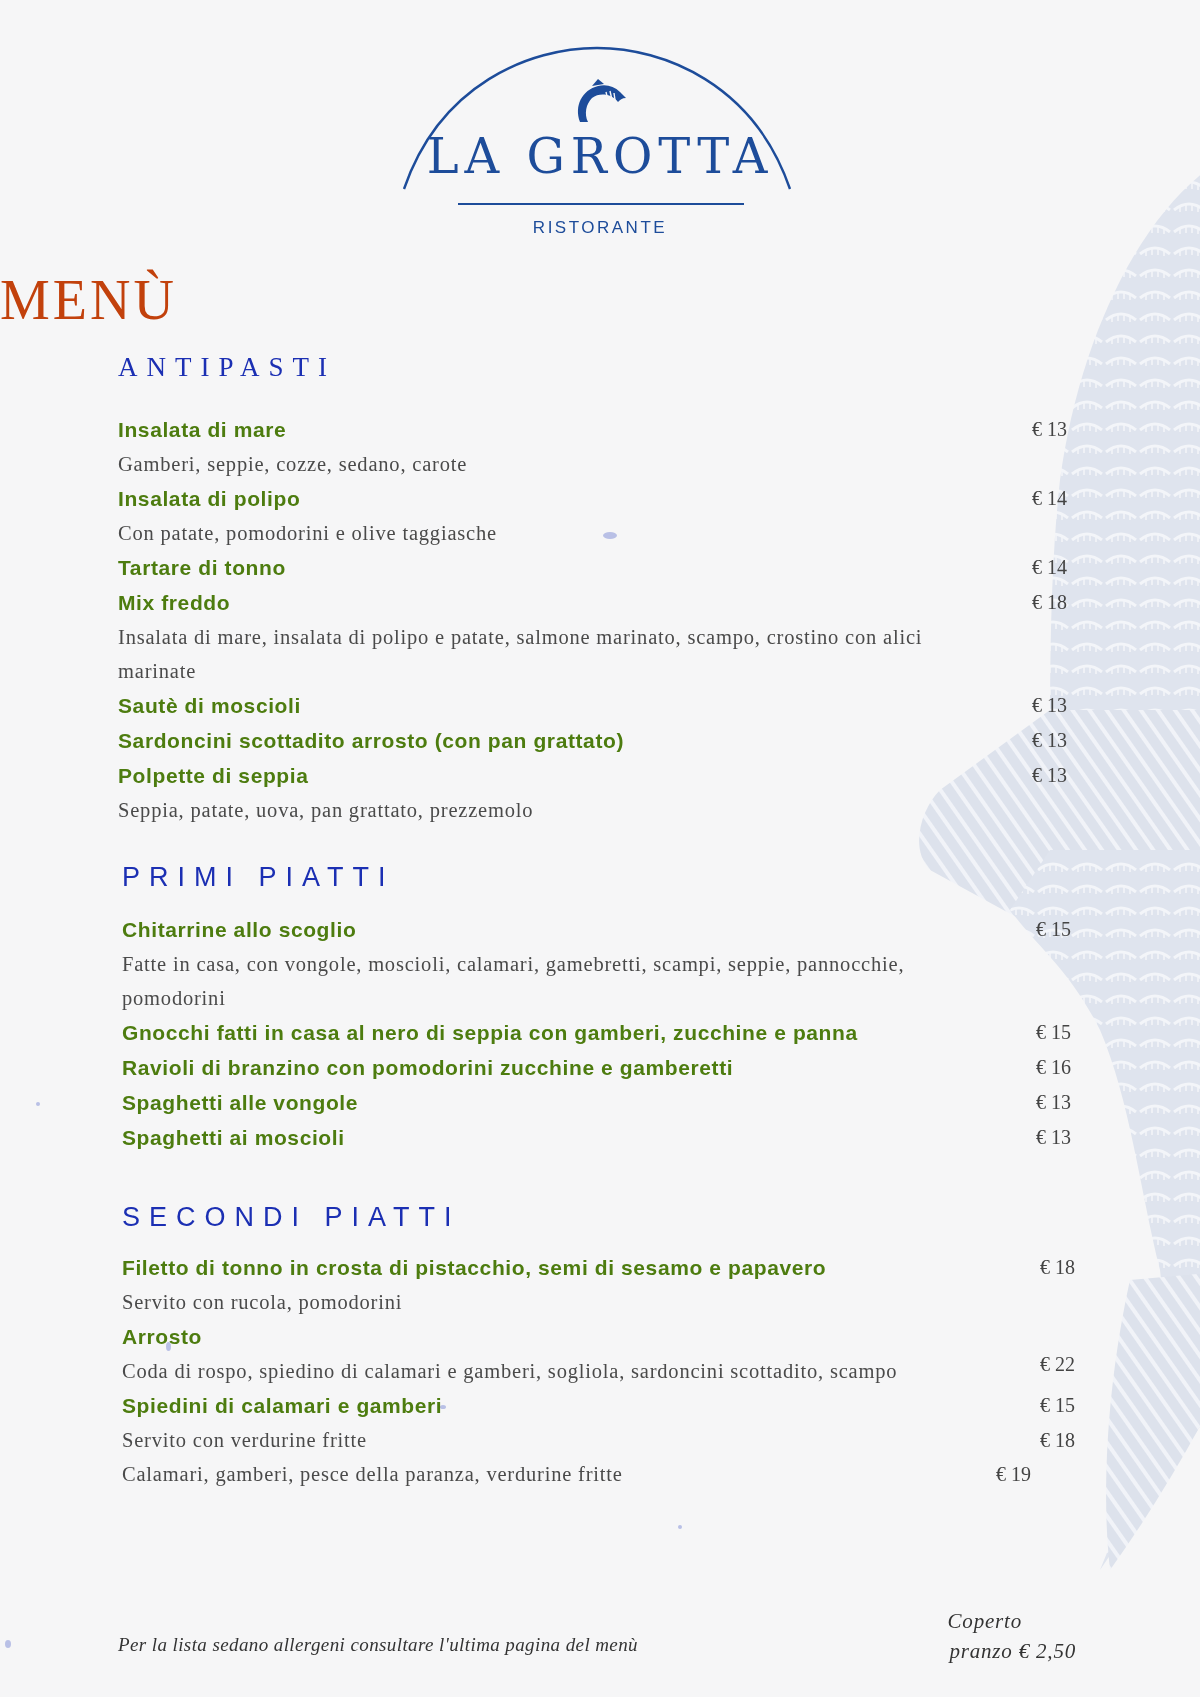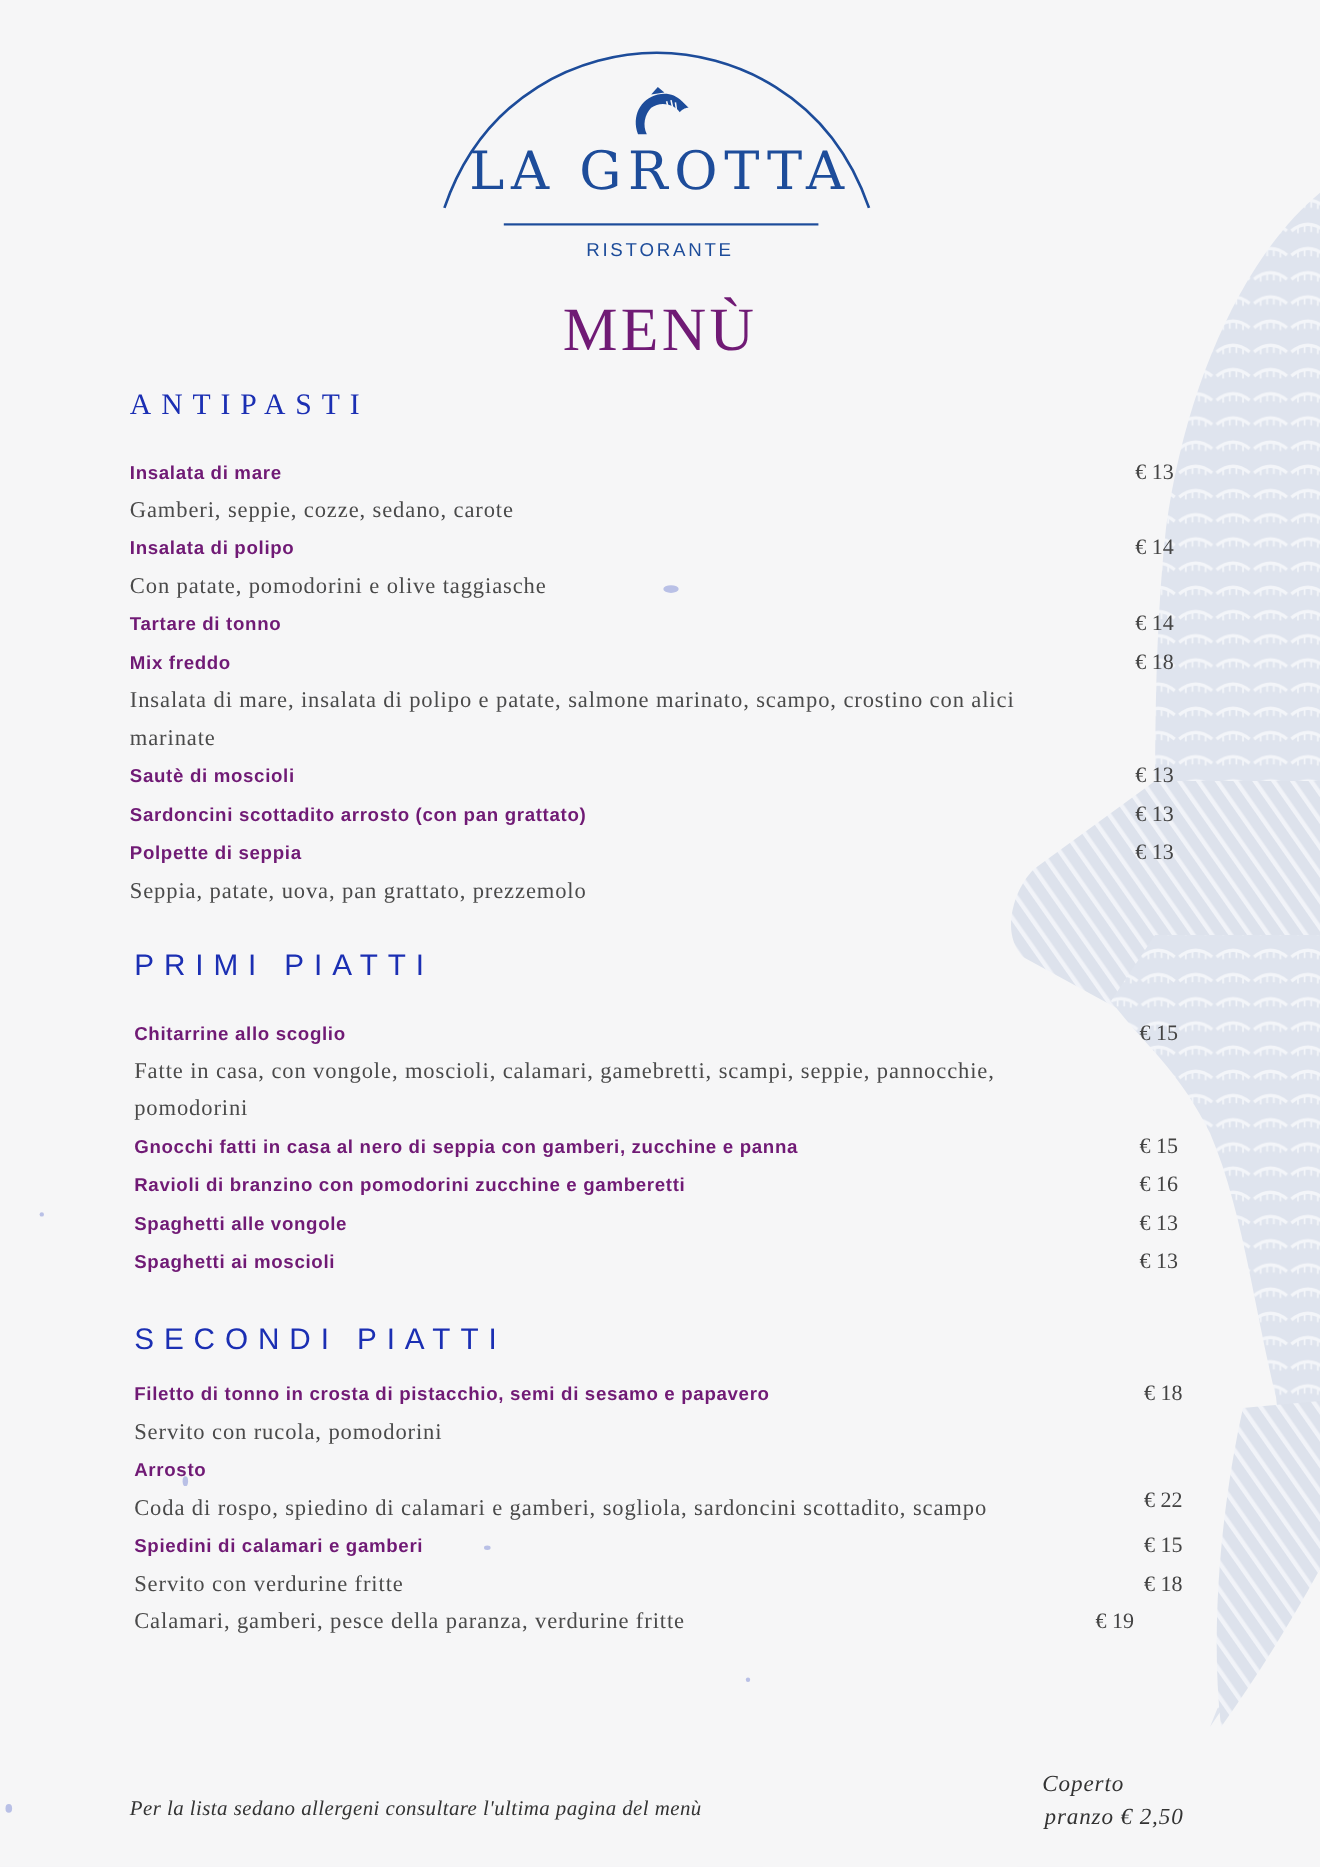--- a/index.html
+++ b/index.html
@@ -18,32 +18,32 @@
       position: absolute; left: 0; width: 1200px; top: 128px; text-align: center;
       font-family: "DejaVu Serif", serif; font-size: 48px; letter-spacing: 6px;
       color: #1d4c9a; font-weight: normal;
     }
     .brand-rule { position: absolute; left: 458px; top: 203px; width: 286px; height: 2px; background: #1d4c9a; }
     .subtitle {
       position: absolute; left: 0; width: 1200px; top: 218px; text-align: center;
       font-family: "Liberation Sans", sans-serif; font-size: 17px; letter-spacing: 2.5px; color: #1d4c9a;
     }
     .menu-title {
-      position: absolute; left: 0; width: 1200px; top: 268px; text-align: center;
-      font-family: "Liberation Serif", serif; font-size: 56px; letter-spacing: 3px; color: #701a75;
+      position: absolute; left: 0; width: 1200px; top: 268px; 
+      font-family: "Liberation Serif", serif; font-size: 56px; letter-spacing: 3px; color: #c2410c;
     }
     .section { position: absolute; z-index: 2; }
     .section-title {
       font-family: "Liberation Sans", sans-serif; font-size: 27px; letter-spacing: 9px;
       color: #1b2fb3; font-weight: normal; margin: 0 0 18px 0; line-height: 34px;
     }
     .item { position: relative; }
     .item-name {
-      font-family: "Liberation Sans", sans-serif; font-weight: bold; font-size: 17px;
-      color: #701a75; line-height: 35px; letter-spacing: 0.6px;
+      font-family: "Liberation Sans", sans-serif; font-weight: bold; font-size: 21px;
+      color: #4d7c0f; line-height: 35px; letter-spacing: 0.6px;
     }
     .item-desc {
       font-family: "Liberation Serif", serif; font-size: 20.5px; color: #4a4a4a;
       line-height: 34px; letter-spacing: 0.8px; width: 880px;
     }
     .price {
       position: absolute; top: 0; font-family: "Liberation Serif", serif; font-size: 20px;
       color: #444; line-height: 35px; white-space: nowrap;
     }
     .footer-note {
@@ -129,21 +129,21 @@
     <div class="price" style="left:914px;">€ 13</div>
   </div>
   <div class="item">
     <div class="item-name">Polpette di seppia</div>
     <div class="item-desc">Seppia, patate, uova, pan grattato, prezzemolo</div>
     <div class="price" style="left:914px;">€ 13</div>
   </div>
 </div>
 
 <div class="section" style="left:122px;top:860px;">
-  <div class="section-title" style="margin-bottom:28px;">PRIMI PIATTI</div>
+  <div class="section-title" style="margin-bottom:18px;">PRIMI PIATTI</div>
   <div class="item">
     <div class="item-name">Chitarrine allo scoglio</div>
     <div class="item-desc" style="width:800px;">Fatte in casa, con vongole, moscioli, calamari, gamebretti, scampi, seppie, pannocchie, pomodorini</div>
     <div class="price" style="left:914px;">€ 15</div>
   </div>
   <div class="item">
     <div class="item-name">Gnocchi fatti in casa al nero di seppia con gamberi, zucchine e panna</div>
     <div class="price" style="left:914px;">€ 15</div>
   </div>
   <div class="item">

